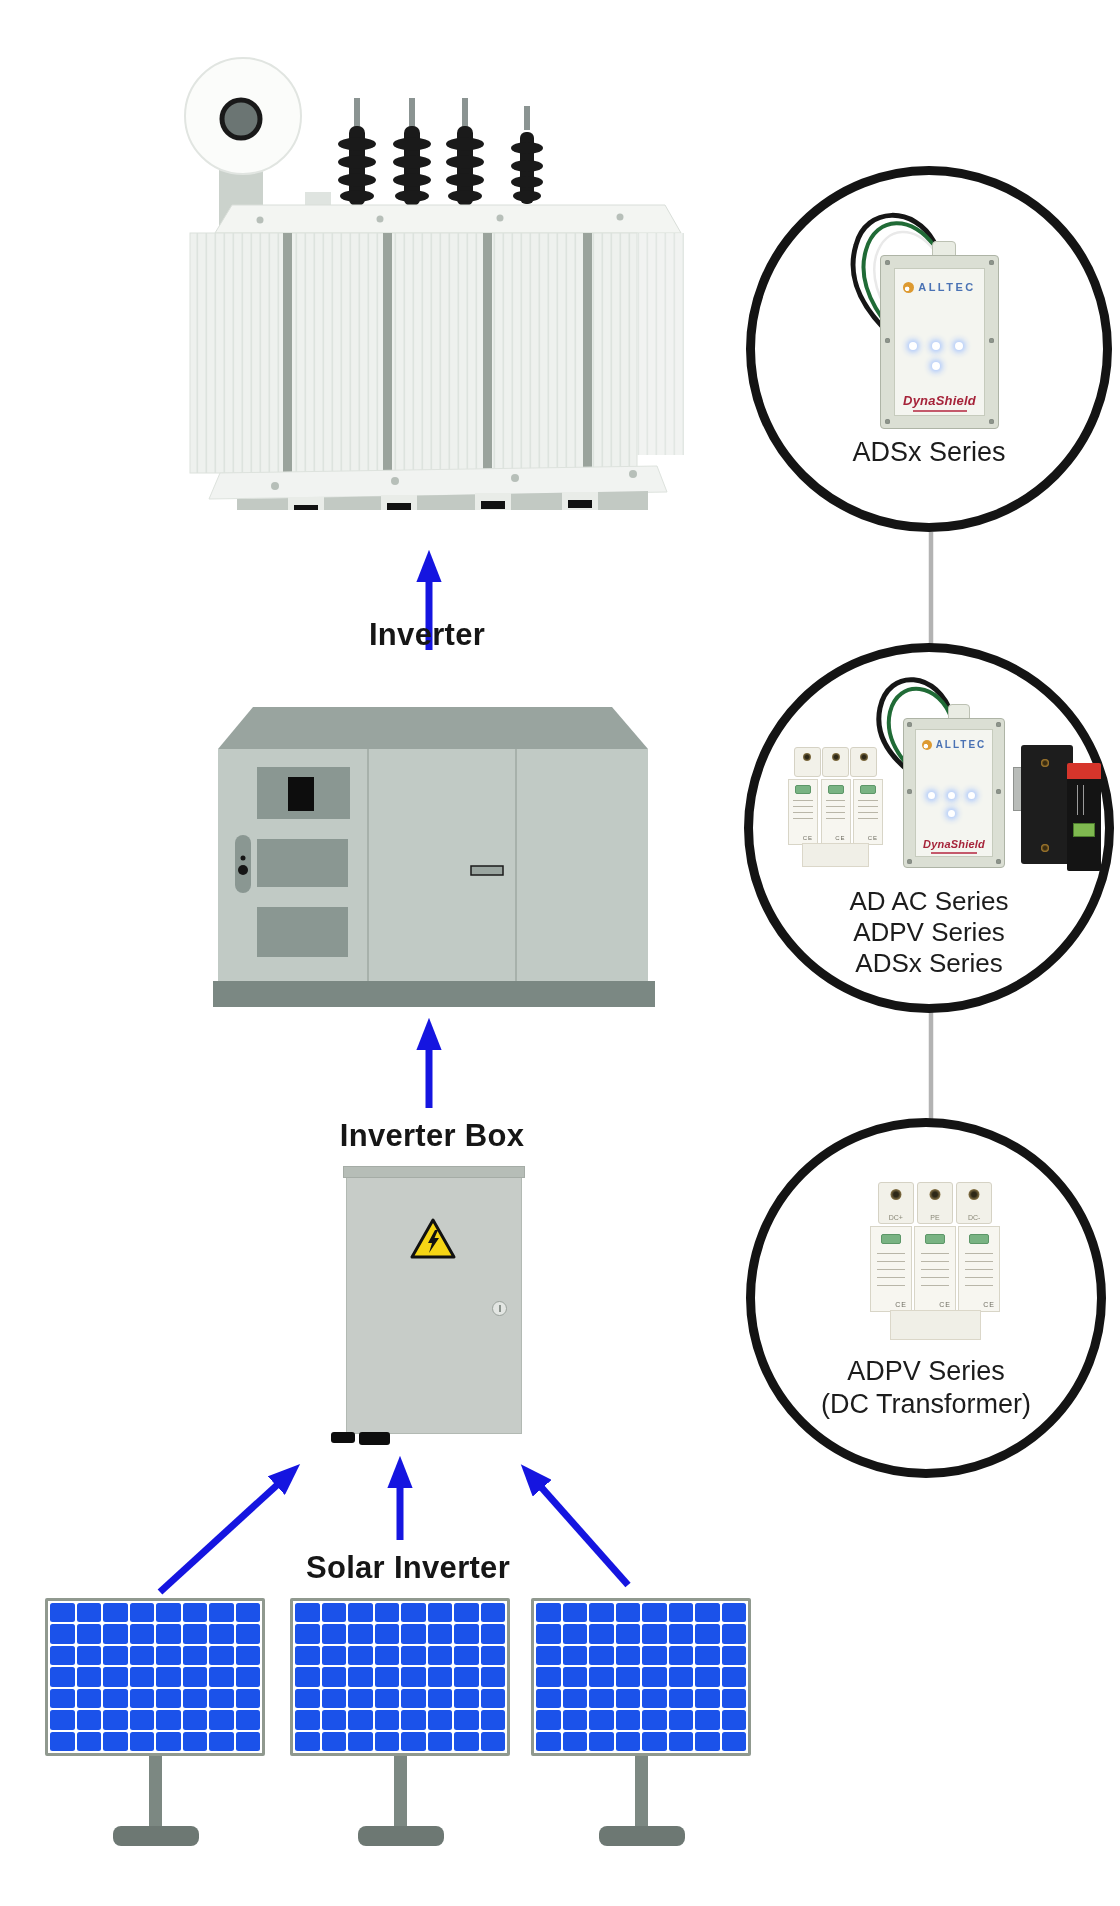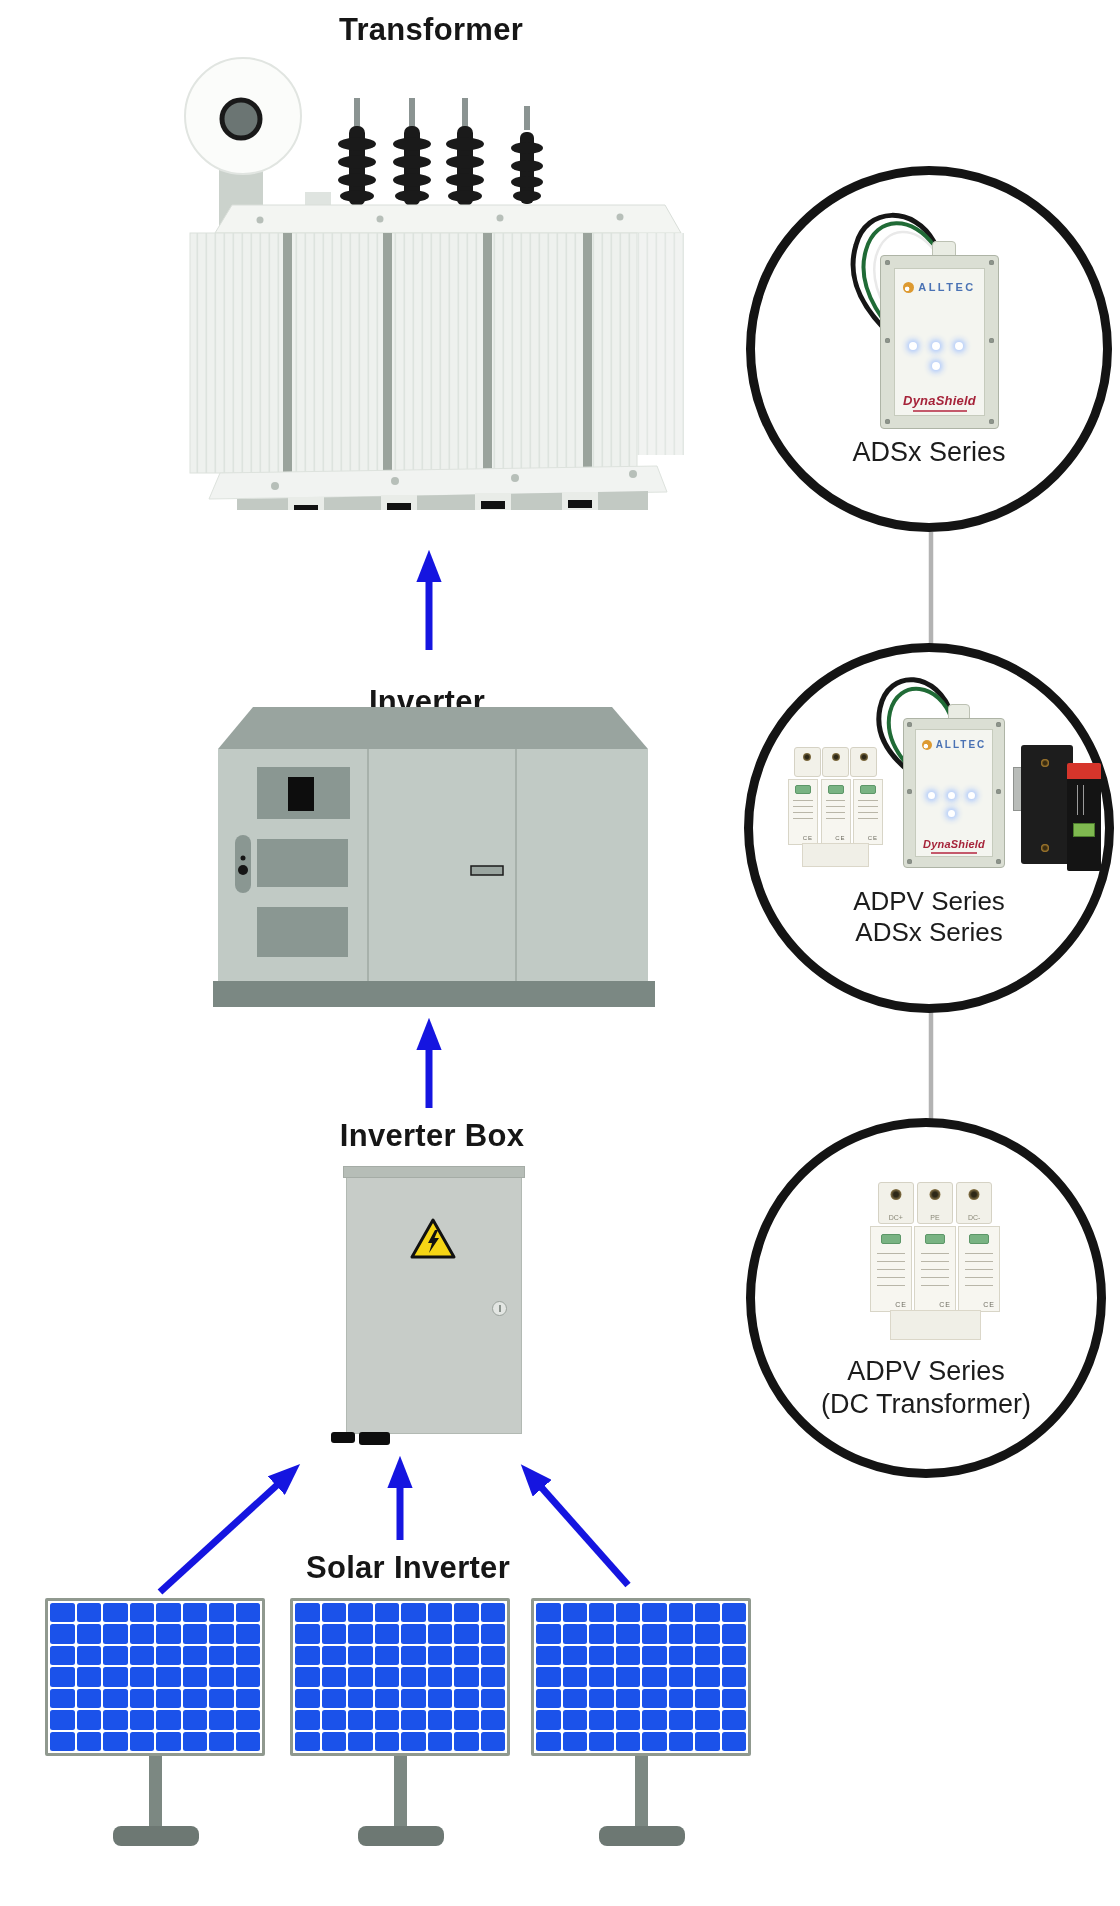--- a/index.html
+++ b/index.html
@@ -81,21 +81,20 @@
     </defs>
     <line x1="931" y1="532" x2="931" y2="650" stroke="#b3b3b3" stroke-width="4.5"></line>
     <line x1="931" y1="1010" x2="931" y2="1122" stroke="#b3b3b3" stroke-width="4.5"></line>
     <line x1="429" y1="650" x2="429" y2="575" stroke="#1515e0" stroke-width="7" marker-end="url(#ah)"></line>
     <line x1="429" y1="1108" x2="429" y2="1043" stroke="#1515e0" stroke-width="7" marker-end="url(#ah)"></line>
     <line x1="160" y1="1592" x2="281.5" y2="1481" stroke="#1515e0" stroke-width="7" marker-end="url(#ah)"></line>
     <line x1="400" y1="1540" x2="400" y2="1481" stroke="#1515e0" stroke-width="7" marker-end="url(#ah)"></line>
     <line x1="628" y1="1585" x2="537.5" y2="1483" stroke="#1515e0" stroke-width="7" marker-end="url(#ah)"></line>
   </svg>
 
-  <div class="flow-label" style="left:271px;top:12px;">Transformer</div>
 
   <svg class="abs" style="left:145px;top:40px;" width="560" height="470" viewBox="0 0 560 470">
     <defs>
       <pattern id="fins" width="9" height="10" patternUnits="userSpaceOnUse">
         <rect width="9" height="10" fill="#eef1ee"></rect>
         <rect x="6.5" width="1.6" height="10" fill="#dde3de"></rect>
       </pattern>
     </defs>
 
     <polygon points="74,150 152,196 74,196" fill="#c5ccc6"></polygon>
@@ -170,21 +169,21 @@
         <rect x="149" y="465" width="24" height="8" fill="#111"></rect>
       <rect x="236" y="455" width="36" height="20" fill="#e9ece8"></rect>
         <rect x="242" y="463" width="24" height="8" fill="#111"></rect>
       <rect x="330" y="453" width="36" height="20" fill="#e9ece8"></rect>
         <rect x="336" y="461" width="24" height="8" fill="#111"></rect>
       <rect x="417" y="452" width="36" height="20" fill="#e9ece8"></rect>
         <rect x="423" y="460" width="24" height="8" fill="#111"></rect>
     </g>
   </svg>
 
-  <div class="flow-label" style="left:267px;top:684px;">Inverter</div>
+  <div class="flow-label" style="left:267px;top:617px;">Inverter</div>
 
   <svg class="abs" style="left:200px;top:695px;" width="470" height="320" viewBox="0 0 470 320">
     <polygon points="53,12 412,12 448,54 18,54" fill="#99a49f"></polygon>
     <rect x="18" y="54" width="430" height="232" fill="#c1cac5"></rect>
     <line x1="168" y1="54" x2="168" y2="286" stroke="#a7b1ab" stroke-width="2"></line>
     <line x1="316" y1="54" x2="316" y2="286" stroke="#a7b1ab" stroke-width="2"></line>
     <rect x="13" y="286" width="442" height="26" fill="#7b8883"></rect>
     <rect x="57" y="72" width="93" height="52" fill="#8a9792"></rect>
     <rect x="88" y="82" width="26" height="34" fill="#0d0d0d"></rect>
     <rect x="57" y="144" width="91" height="48" fill="#8a9792"></rect>
@@ -506,20 +505,21 @@
         <span class="brk-screw" style="left:20px;bottom:12px;"></span>
       </div>
       <div class="brk-right">
         <div class="brk-red"></div>
         <span class="brk-vline" style="left:10px;top:22px;height:30px;"></span>
         <span class="brk-vline" style="left:16px;top:22px;height:30px;"></span>
         <div class="brk-green" style="top:60px;"></div>
       </div>
     </div>
     <div class="callout-label" style="top:234px;">
+      <div>AD AC Series</div>
       <div>ADPV Series</div>
       <div>ADSx Series</div>
     </div>
   </div>
 
   <div class="callout" style="left:746px;top:1118px;width:360px;height:360px;">
     <div class="spd" style="left:115px;top:55px;width:130px;height:158px;">
       <div class="spd-top" style="height:42px;">
         <div class="spd-term" style="width:34px;height:40px;">
           <span class="spd-screw" style="top:6px;width:11px;height:11px;"></span>

